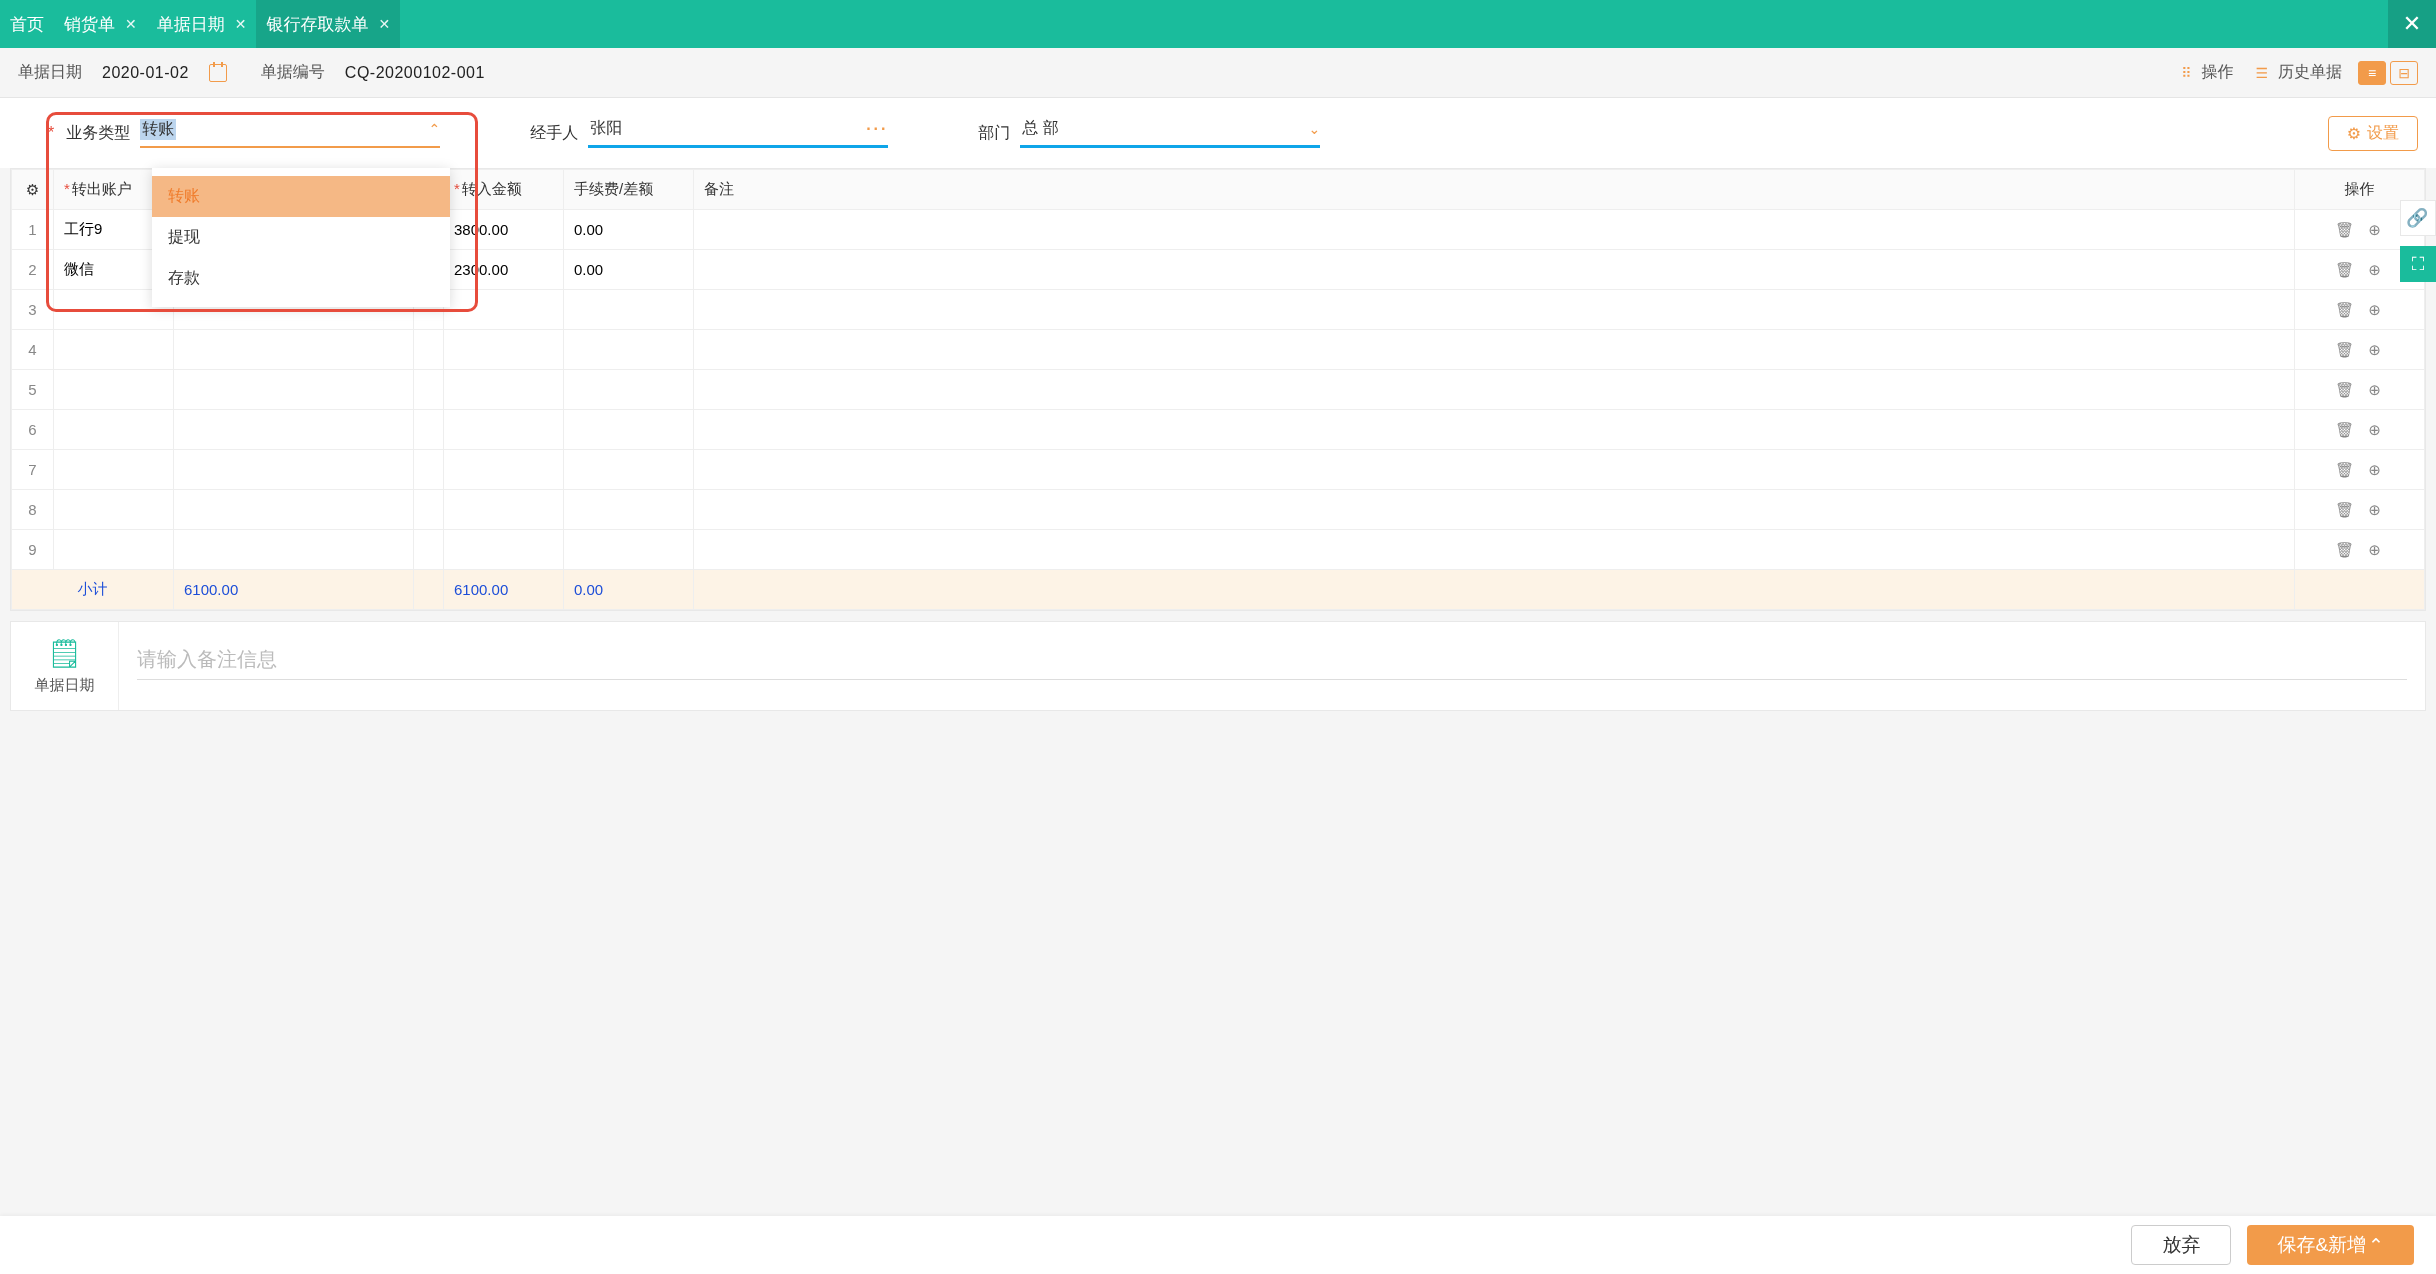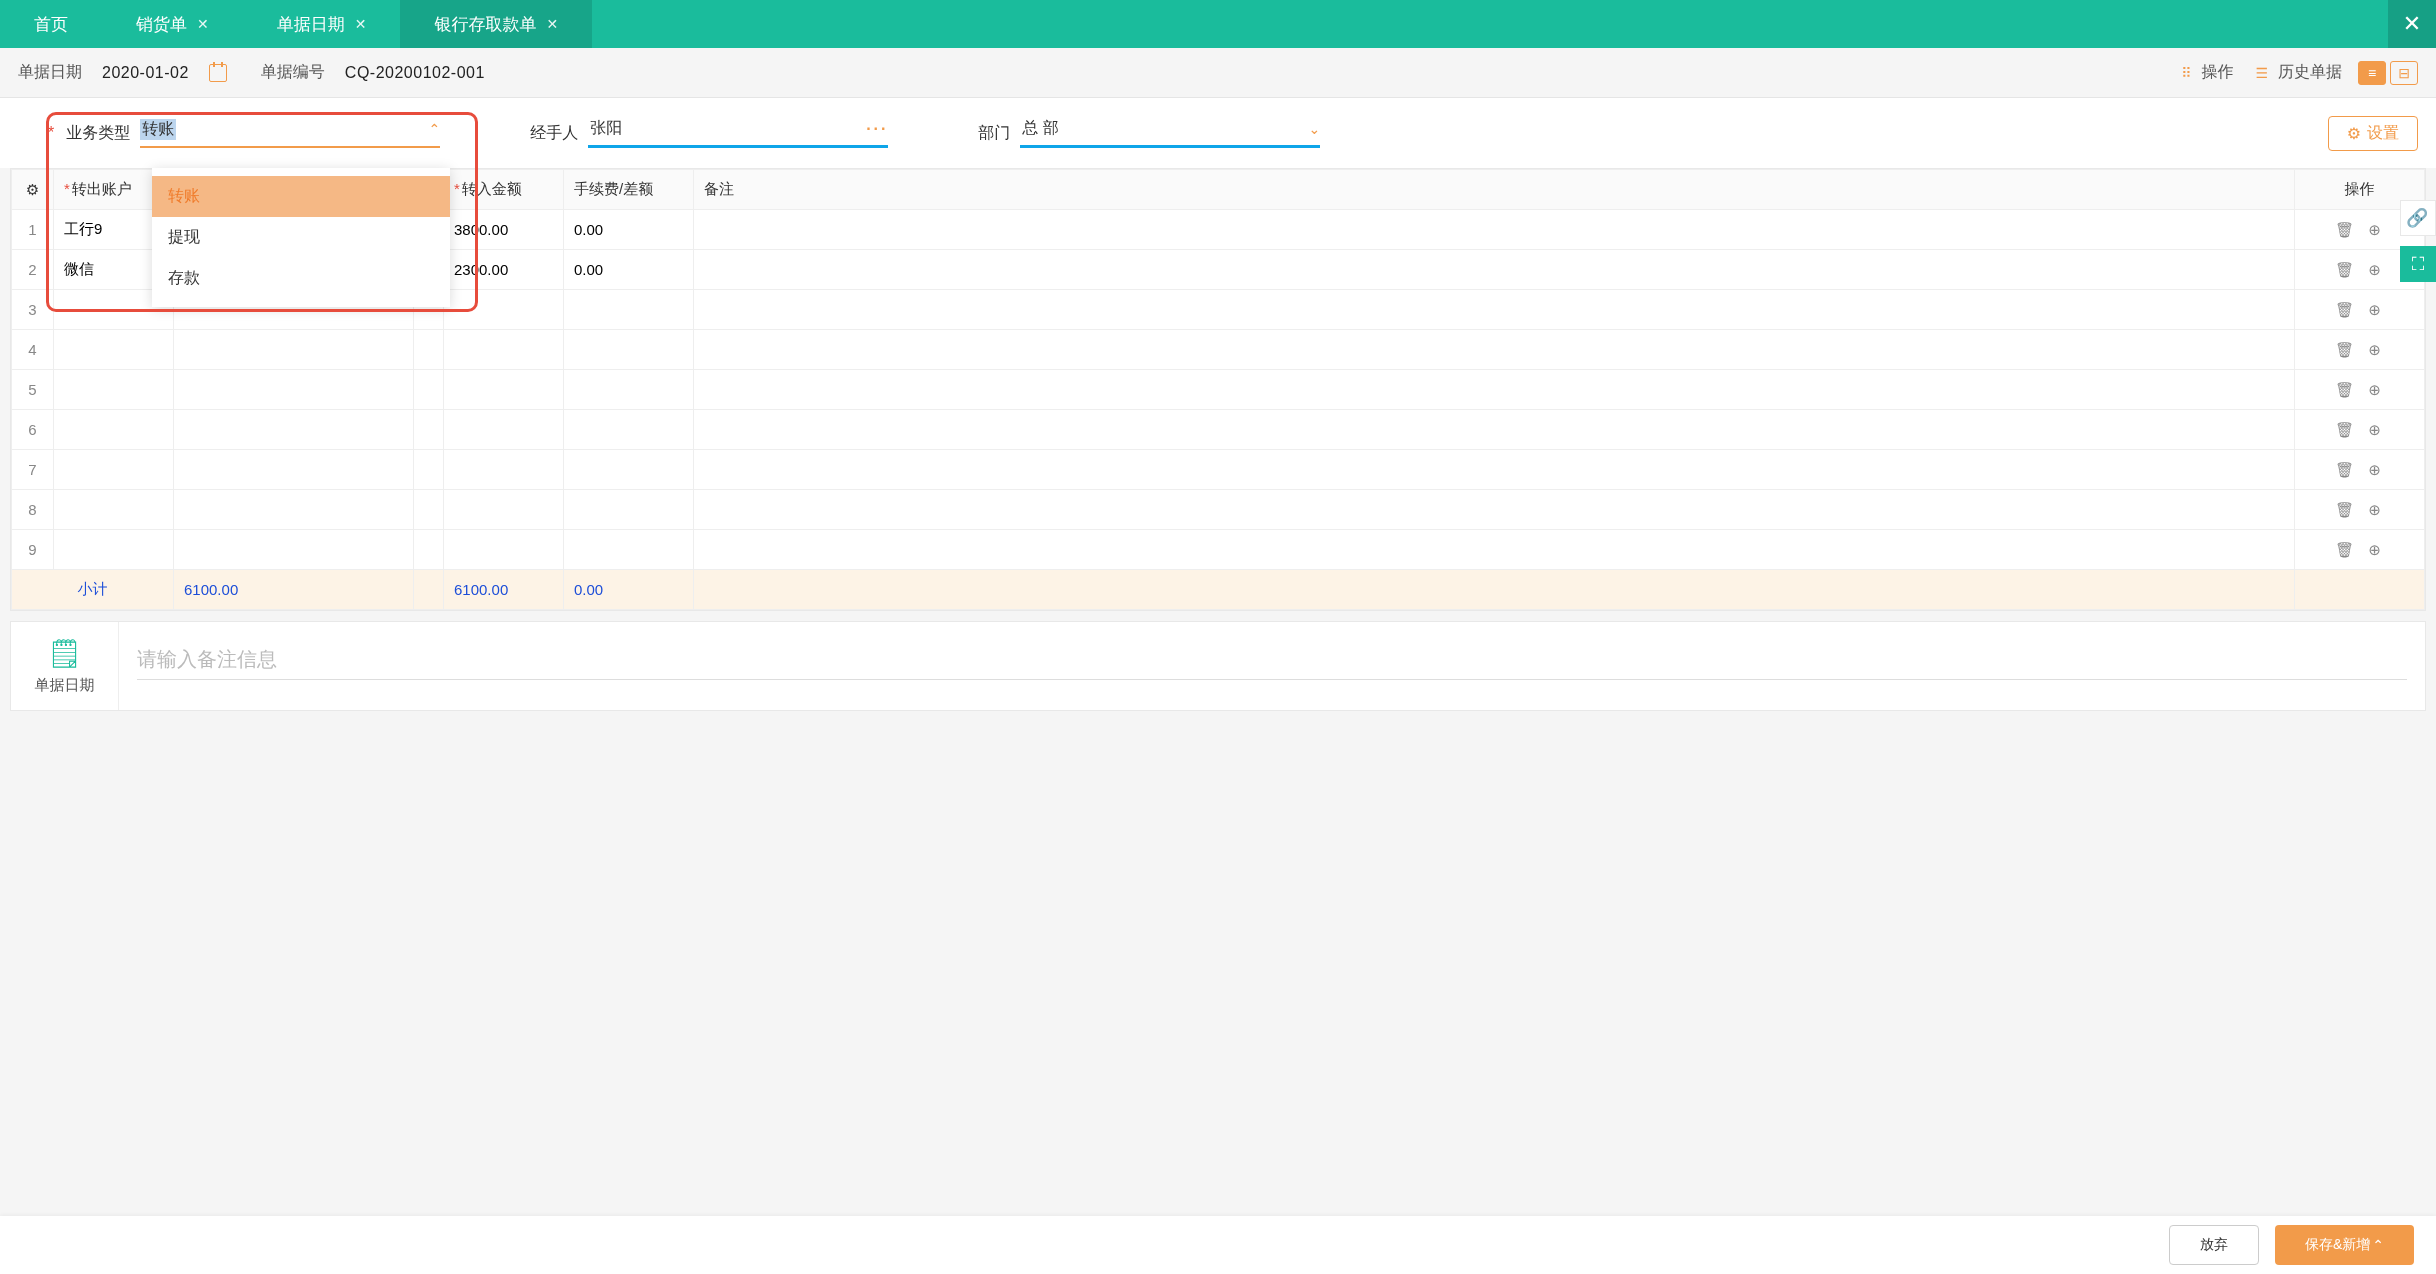--- a/index.html
+++ b/index.html
@@ -1,20 +1,20 @@
 <!DOCTYPE html>
 <html><head>
 <meta charset="utf-8">
 <style>
 * { margin: 0; padding: 0; box-sizing: border-box; font-family: -apple-system, "Microsoft YaHei", sans-serif; }
 body { background: #f5f5f5; }
 
 
 .tab-bar { display: flex; align-items: stretch; height: 48px; background: #1abc9c; color: #fff; }
-.tab { display: flex; align-items: center; padding: 0 34px; font-size: 17px; cursor: pointer; gap: 10px; }
+.tab { display: flex; align-items: center; padding: 0 10px; font-size: 17px; cursor: pointer; gap: 10px; }
 .tab.active { background: #17a589; }
 .tab-close { font-size: 14px; opacity: 0.9; }
 .tab-bar-spacer { flex: 1; }
 .tab-bar-close { width: 48px; display: flex; align-items: center; justify-content: center; background: #16a085; cursor: pointer; font-size: 22px; }
 
 
 .sub-header { display: flex; align-items: center; height: 50px; padding: 0 18px; background: #f5f5f5; color: #555; font-size: 16px; gap: 20px; border-bottom: 1px solid #e5e5e5; }
 .sub-header .label { color: #555; }
 .sub-header .value { color: #222; letter-spacing: 0.5px; }
 .calendar-icon { width: 18px; height: 18px; border: 1.5px solid #f29b4a; border-radius: 2px; position: relative; margin-right: 14px; }
@@ -63,21 +63,21 @@
 
 .remark-panel { display: flex; background: #fff; margin: 10px 10px 0 10px; border: 1px solid #e8e8e8; min-height: 90px; }
 .remark-left { width: 108px; display: flex; flex-direction: column; align-items: center; justify-content: center; gap: 6px; border-right: 1px solid #eee; color: #555; font-size: 15px; }
 .remark-icon { color: #1abc9c; font-size: 28px; }
 .remark-right { flex: 1; padding: 18px; }
 .remark-right input { width: 100%; border: none; border-bottom: 1px solid #ddd; padding: 8px 0; font-size: 20px; outline: none; color: #333; }
 .remark-right input::placeholder { color: #bbb; }
 
 
 .footer { position: fixed; bottom: 0; left: 0; right: 0; height: 58px; background: #fff; display: flex; align-items: center; justify-content: flex-end; padding: 0 22px; gap: 16px; box-shadow: 0 -1px 4px rgba(0,0,0,0.05); }
-.btn { height: 40px; padding: 0 30px; border-radius: 4px; font-size: 14px; display: flex; align-items: center; cursor: pointer; }
+.btn { height: 40px; padding: 0 30px; border-radius: 4px; font-size: 19px; display: flex; align-items: center; cursor: pointer; }
 .btn-outline { border: 1px solid #ccc; background: #fff; color: #333; }
 .btn-primary { background: #f29b4a; color: #fff; border: none; gap: 2px; }
 
 
 .right-rail { position: fixed; right: 0; top: 200px; width: 36px; display: flex; flex-direction: column; gap: 10px; }
 .rail-btn { width: 36px; height: 36px; background: #fff; border: 1px solid #e8e8e8; display: flex; align-items: center; justify-content: center; color: #888; font-size: 18px; cursor: pointer; }
 .rail-btn.teal { background: #1abc9c; color: #fff; border: none; }
 
 .body-spacer { height: 80px; }
 </style>

